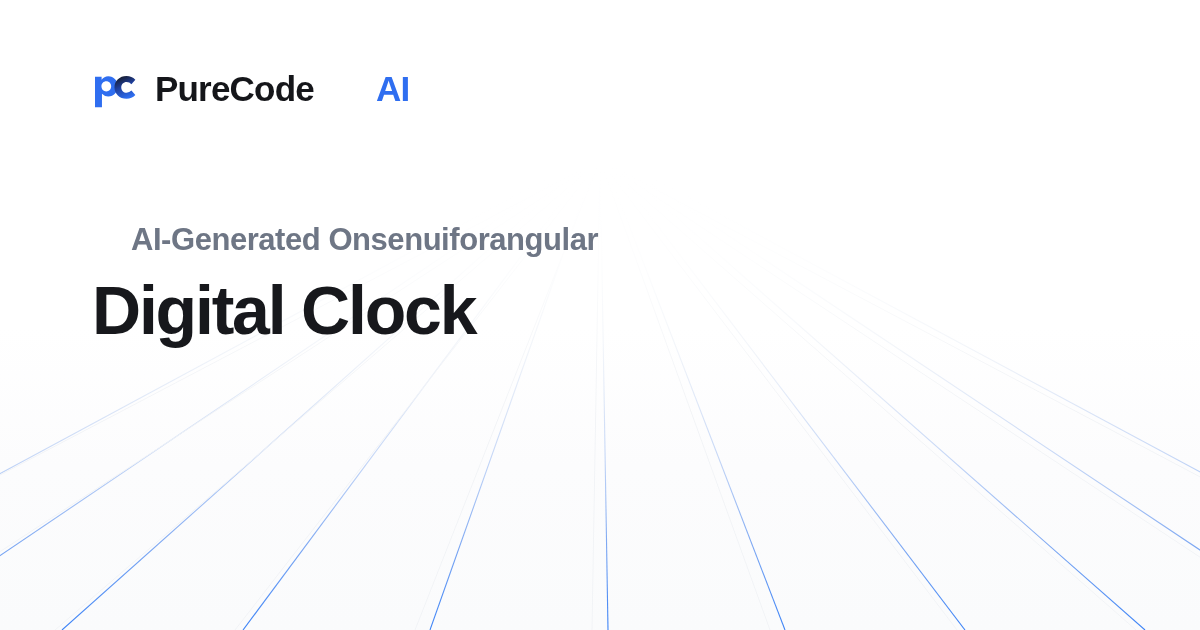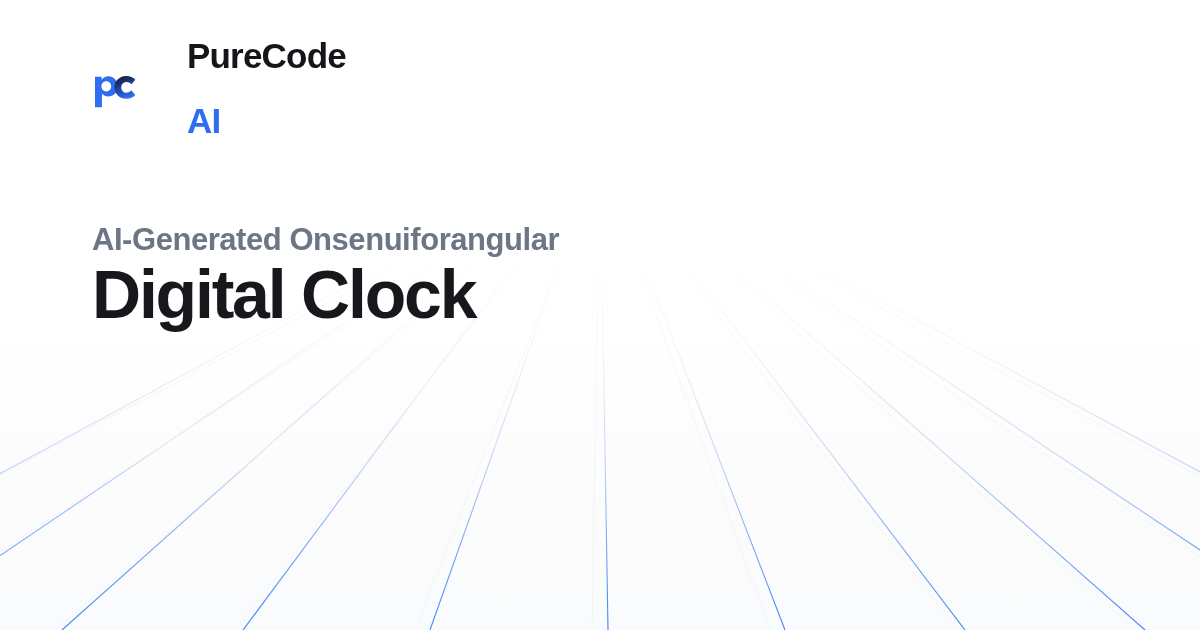--- a/index.html
+++ b/index.html
@@ -72,41 +72,42 @@
     flex:0 0 auto;
   }
   .brand-wordmark {
     display:flex;
     align-items:baseline;
     gap:30px;
     font-size:35px;
     font-weight:700;
     letter-spacing:-0.8px;
     line-height:1;
-    flex-direction:column;
   }
   .brand-name { color:#15161a; }
   .brand-suffix { color:#2f6ef0;margin-left:32px; }
 
   
   .headline-block {
     position:absolute;
     left:92px;
     top:222px;
     width:1020px;
   }
   .eyebrow {
     font-size:31px;
     font-weight:700;
     letter-spacing:-0.45px;
     color:#6e7685;
     line-height:1.15;
     white-space:nowrap;
+    margin-left:39px;
   }
   .headline {
+    margin-top:16px;
     font-size:68px;
     font-weight:700;
     letter-spacing:-2.2px;
     color:#17181c;
     line-height:1.08;
     white-space:nowrap;
   }
 </style>
 </head>
 <body>

